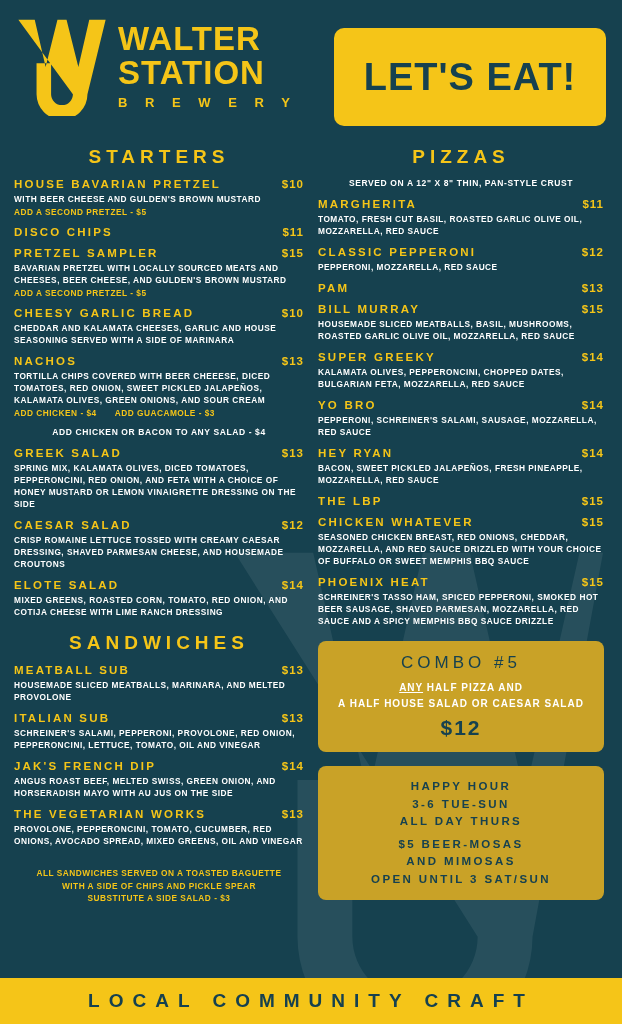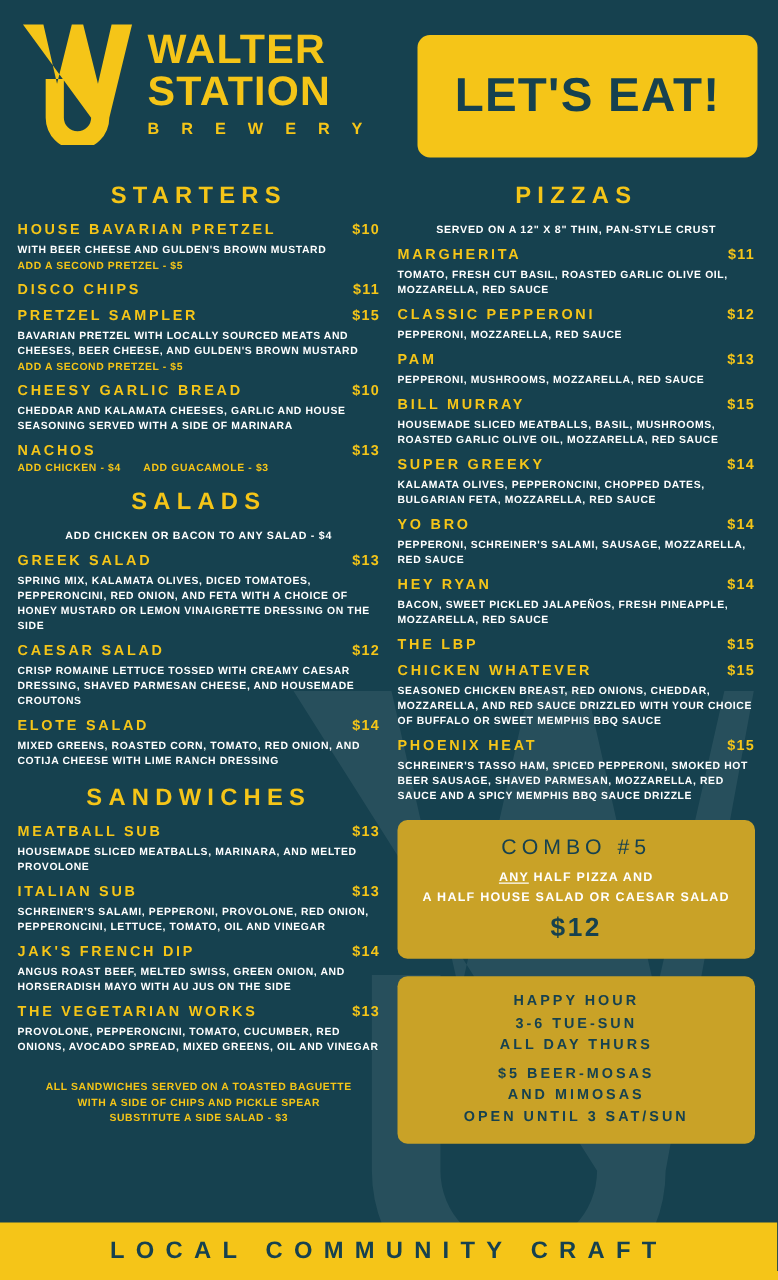--- a/index.html
+++ b/index.html
@@ -263,27 +263,27 @@
             <span class="item-price">$10</span>
           </div>
           <div class="item-desc">CHEDDAR AND KALAMATA CHEESES, GARLIC AND HOUSE SEASONING SERVED WITH A SIDE OF MARINARA</div>
         </div>
 
         <div class="item">
           <div class="item-head">
             <span class="item-name">NACHOS</span>
             <span class="item-price">$13</span>
           </div>
+          <div class="item-desc">TORTILLA CHIPS COVERED WITH BEER CHEEESE, DICED TOMATOES, RED ONION, SWEET PICKLED JALAPEÑOS, KALAMATA OLIVES, GREEN ONIONS, AND SOUR CREAM</div>
           <div class="addon-row">
             <span class="item-addon">ADD CHICKEN - $4</span>
             <span class="item-addon">ADD GUACAMOLE - $3</span>
           </div>
         </div>
 
-        <div class="section-title" style="margin-top:12px">SALADS</div>
         <div class="section-sub">ADD CHICKEN OR BACON TO ANY SALAD - $4</div>
 
         <div class="item">
           <div class="item-head">
             <span class="item-name">GREEK SALAD</span>
             <span class="item-price">$13</span>
           </div>
           <div class="item-desc">SPRING MIX, KALAMATA OLIVES, DICED TOMATOES, PEPPERONCINI, RED ONION,  AND FETA WITH A CHOICE OF HONEY MUSTARD OR LEMON VINAIGRETTE DRESSING ON THE SIDE</div>
         </div>
 
@@ -361,21 +361,20 @@
             <span class="item-price">$12</span>
           </div>
           <div class="item-desc">PEPPERONI, MOZZARELLA, RED SAUCE</div>
         </div>
 
         <div class="item">
           <div class="item-head">
             <span class="item-name">PAM</span>
             <span class="item-price">$13</span>
           </div>
-          <div class="item-desc">PEPPERONI, MUSHROOMS, MOZZARELLA, RED SAUCE</div>
         </div>
 
         <div class="item">
           <div class="item-head">
             <span class="item-name">BILL MURRAY</span>
             <span class="item-price">$15</span>
           </div>
           <div class="item-desc">HOUSEMADE SLICED MEATBALLS, BASIL, MUSHROOMS, ROASTED GARLIC OLIVE OIL, MOZZARELLA, RED SAUCE</div>
         </div>
 

